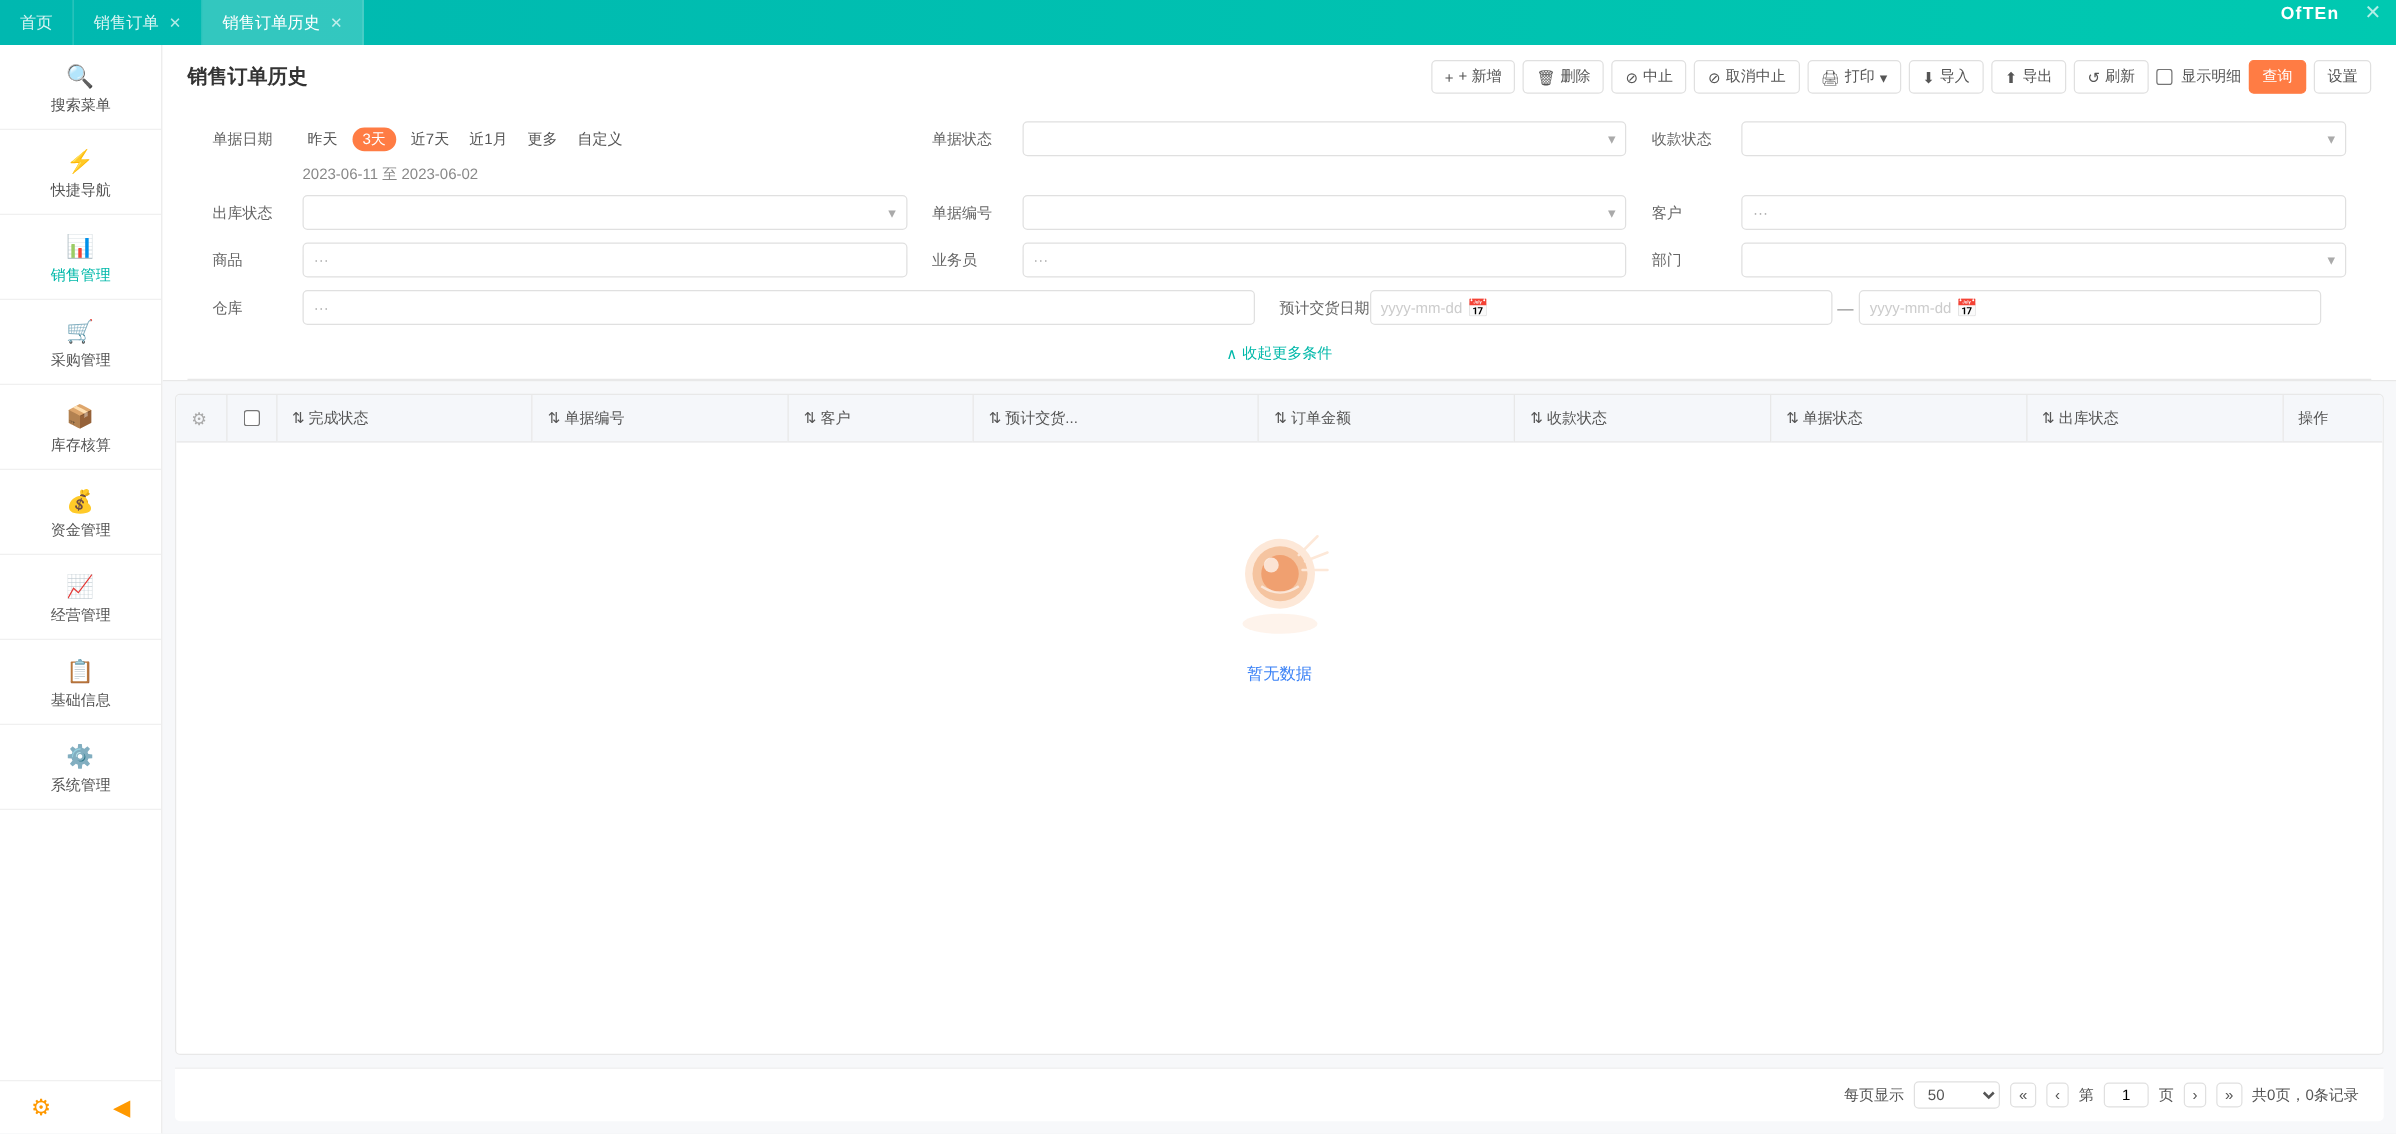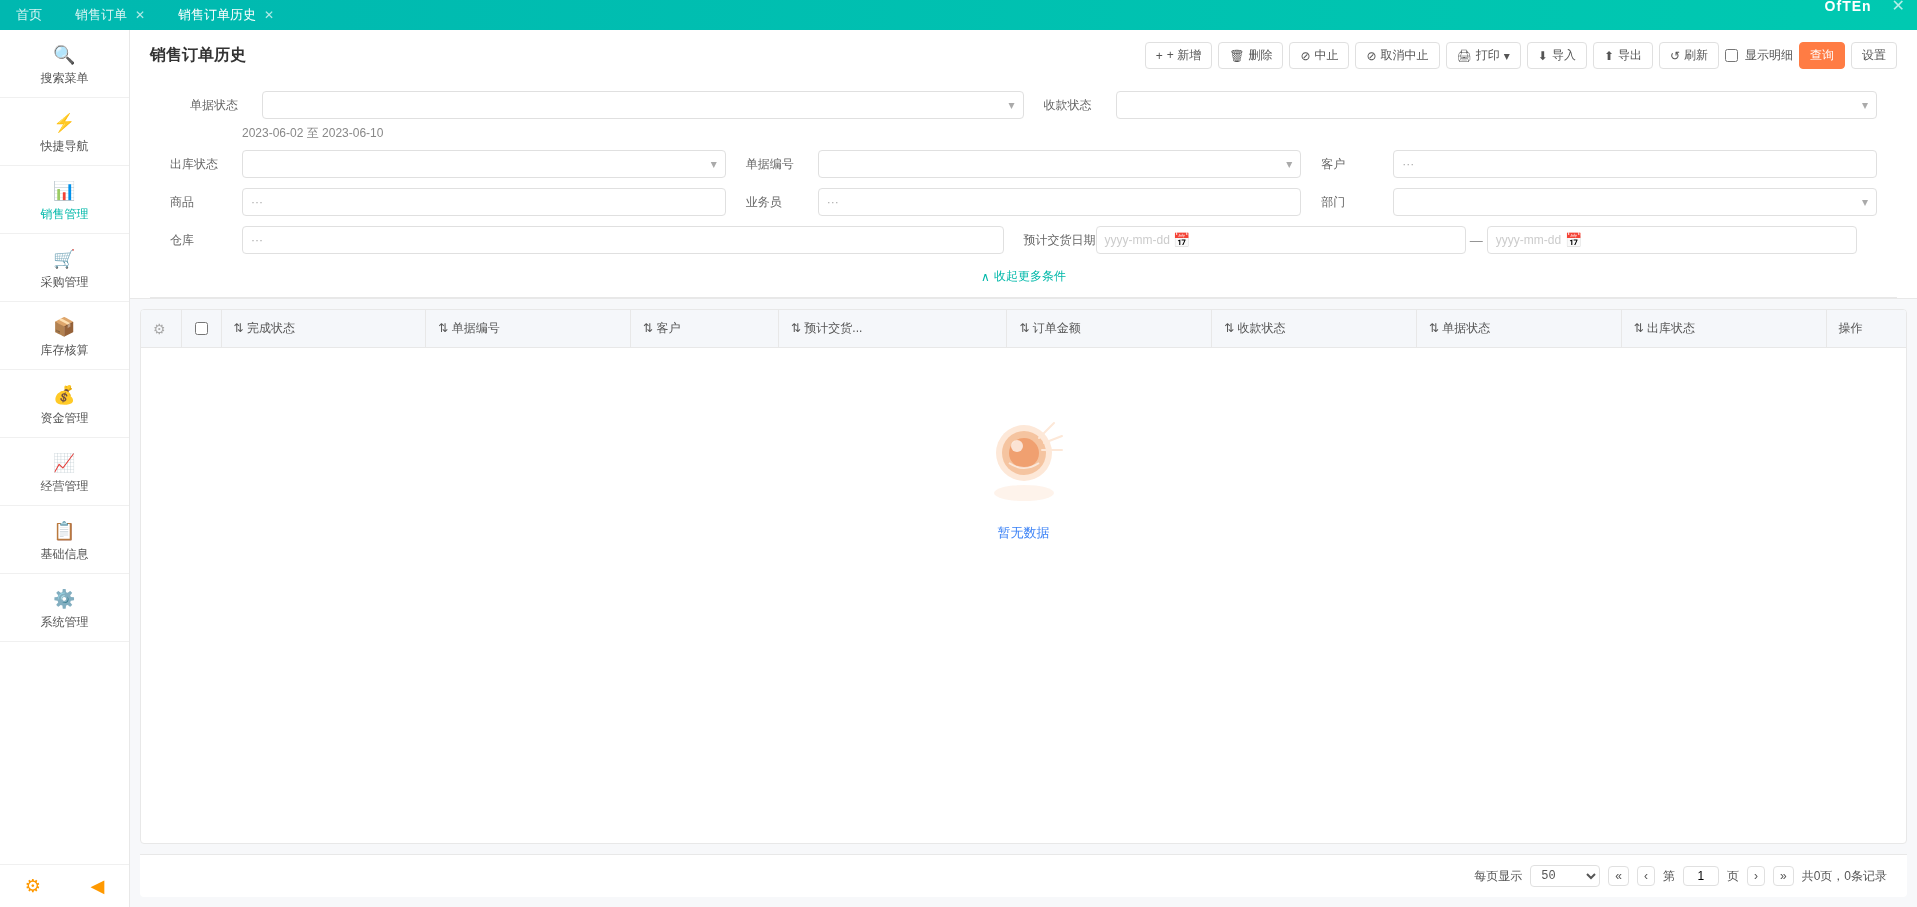--- a/index.html
+++ b/index.html
@@ -1,24 +1,24 @@
 <!DOCTYPE html>
 <html><head>
   <meta charset="utf-8">
   <style>
     * { box-sizing: border-box; margin: 0; padding: 0; }
     body { font-family: "Microsoft YaHei", Arial, sans-serif; font-size: 13px; background: #f0f2f5; color: #333; display: flex; flex-direction: column; height: 907px; overflow: hidden; }
 
     
     .top-bar {
       background: linear-gradient(to right, #00b8b0, #00c9b1);
-      height: 26px;
-      display: flex;
-      align-items: flex-end;
-      padding: 15px 0;
+      height: 36px;
+      display: flex;
+      align-items: flex-start;
+      padding: 0 0;
       flex-shrink: 0;
     }
     .top-bar-tabs {
       display: flex;
       align-items: stretch;
       height: 100%;
       flex: 1;
     }
     .top-tab {
       display: flex;
@@ -300,21 +300,20 @@
       border-radius: 0 0 4px 4px;
     }
     .page-size-select {
       border: 1px solid #e0e0e0;
       border-radius: 4px;
       padding: 2px 20px 2px 6px;
       font-size: 12px;
       color: #555;
       background: #fff;
       cursor: pointer;
-      font-family: Liberation Mono, monospace;
     }
     .page-nav-btn {
       padding: 2px 6px;
       border: 1px solid #e0e0e0;
       border-radius: 4px;
       background: #fff;
       color: #555;
       cursor: pointer;
       font-size: 12px;
     }
@@ -453,38 +452,49 @@
           </button>
           <button class="toolbar-btn">
             <span>设置</span>
           </button>
         </div>
       </div>
 
       <div class="filter-area">
 
         <div class="filter-row">
+          <div class="filter-row-item">
+            <span class="filter-label">单据日期</span>
+            <div class="date-filter-row">
+              <span class="date-btn">昨天</span>
+              <span class="date-badge">3天</span>
+              <span class="date-btn">近7天</span>
+              <span class="date-btn">近1月</span>
+              <span class="date-btn">更多</span>
+              <span class="date-btn">自定义</span>
+            </div>
+          </div>
           <div style="width:20px;flex-shrink:0"></div>
           <div class="filter-row-item">
             <span class="filter-label">单据状态</span>
             <div class="filter-field" style="flex:1">
               <span class="arrow">▾</span>
             </div>
           </div>
           <div style="width:20px;flex-shrink:0"></div>
           <div class="filter-row-item">
             <span class="filter-label">收款状态</span>
             <div class="filter-field" style="flex:1">
               <span class="arrow">▾</span>
             </div>
           </div>
         </div>
 
         <div style="padding-left: 72px; margin-bottom: 8px; margin-top: -4px;">
-          <span class="date-range-text">2023-06-02 至 2023-06-10</span>
+          <span class="date-range-text">2023-06-11 至 2023-06-02</span>
         </div>
 
         <div class="filter-row">
           <div class="filter-row-item">
             <span class="filter-label">出库状态</span>
             <div class="filter-field" style="flex:1">
               <span class="arrow">▾</span>
             </div>
           </div>
           <div style="width:20px;flex-shrink:0"></div>

